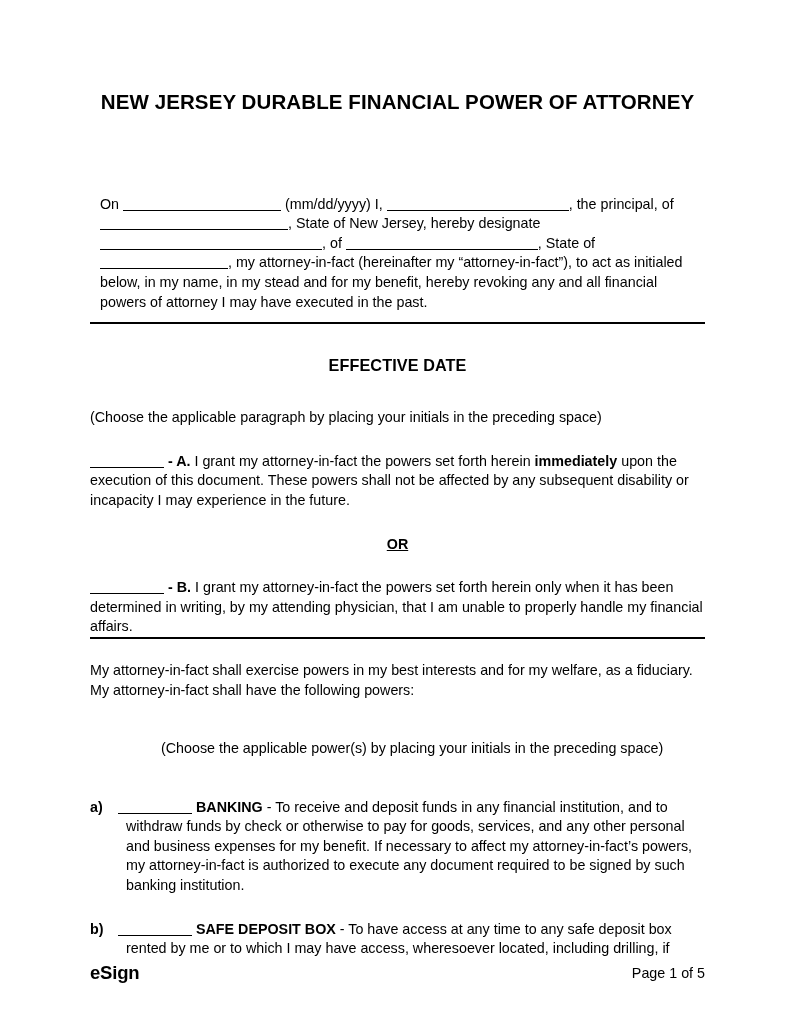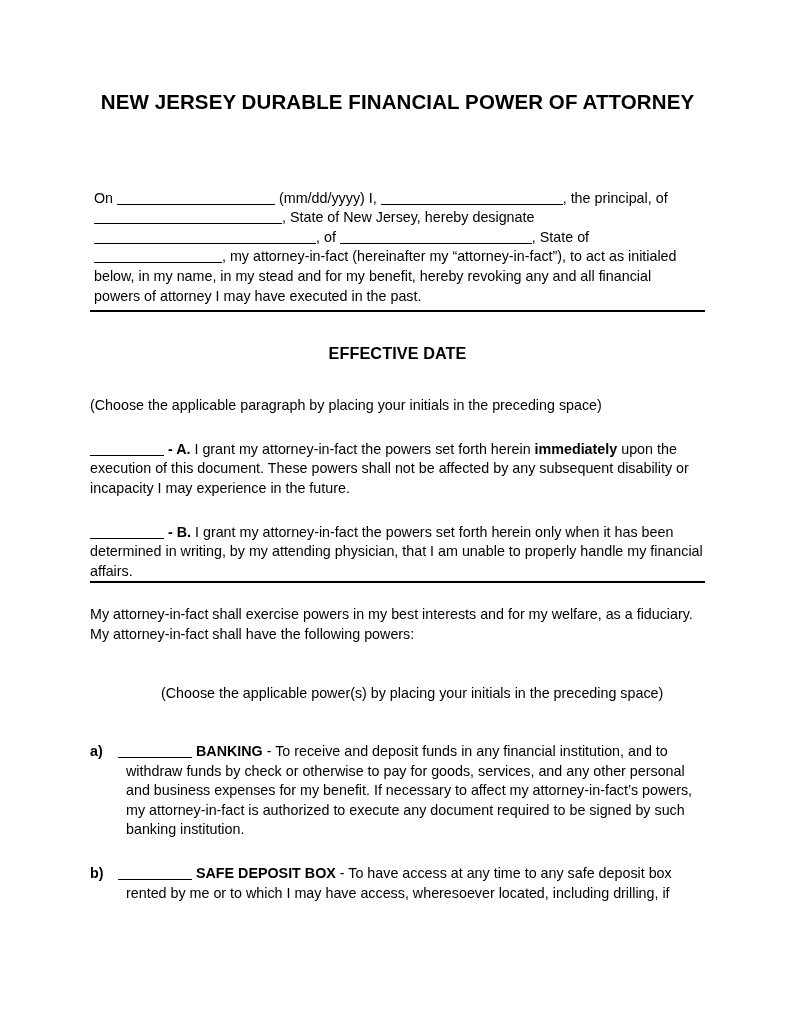--- a/index.html
+++ b/index.html
@@ -34,21 +34,21 @@
     font-weight: bold;
     text-align: center;
     letter-spacing: 0.1px;
     margin: 0;
     padding-top: 90px;
     line-height: 1.2;
   }
   .intro {
     font-size: 14.3px;
     line-height: 19.6px;
-    margin: 4px;
+    margin: 10px;
     padding-top: 70px;
     text-align: left;
   }
   .blank {
     display: inline-block;
     border-bottom: 1.3px solid #000;
     vertical-align: baseline;
     height: 13px;
     margin-bottom: -2px;
   }
@@ -165,20 +165,21 @@
     <hr class="rule rule-1">
 
     <h2 class="section-head">EFFECTIVE DATE</h2>
 
     <p class="choose-line">(Choose the applicable paragraph by placing your initials in the preceding space)</p>
 
     <p class="para">
       <span class="blank b-init"></span><b> - A.</b><span> I grant my attorney-in-fact the powers set forth herein </span><b>immediately</b><span> upon the execution of this document. These powers shall not be affected by any subsequent disability or incapacity I may experience in the future.</span>
     </p>
 
+    <p class="or-line">OR</p>
 
     <p class="para">
       <span class="blank b-init"></span><b> - B.</b><span> I grant my attorney-in-fact the powers set forth herein only when it has been determined in writing, by my attending physician, that I am unable to properly handle my financial affairs.</span>
     </p>
 
     <hr class="rule rule-2">
 
 
     <p class="body-para">My attorney-in-fact shall exercise powers in my best interests and for my welfare, as a fiduciary. My attorney-in-fact shall have the following powers:</p>
 
@@ -187,13 +188,17 @@
     <p class="power-item">
       <span class="marker">a)</span><span class="blank b-init"></span> <span class="pname">BANKING</span><span> - To receive and deposit funds in any financial institution, and to withdraw funds by check or otherwise to pay for goods, services, and any other personal and business expenses for my benefit. If necessary to affect my attorney-in-fact’s powers, my attorney-in-fact is authorized to execute any document required to be signed by such banking institution.</span>
     </p>
 
     <p class="power-item">
       <span class="marker">b)</span><span class="blank b-init"></span> <span class="pname">SAFE DEPOSIT BOX</span><span> - To have access at any time to any safe deposit box rented by me or to which I may have access, wheresoever located, including drilling, if</span>
     </p>
 
   </div>
 
+  <div class="footer">
+    <span class="esign-logo">eSign</span>
+    <span class="page-num">Page 1 of 5</span>
+  </div>
 </div>
 
 </body></html>

